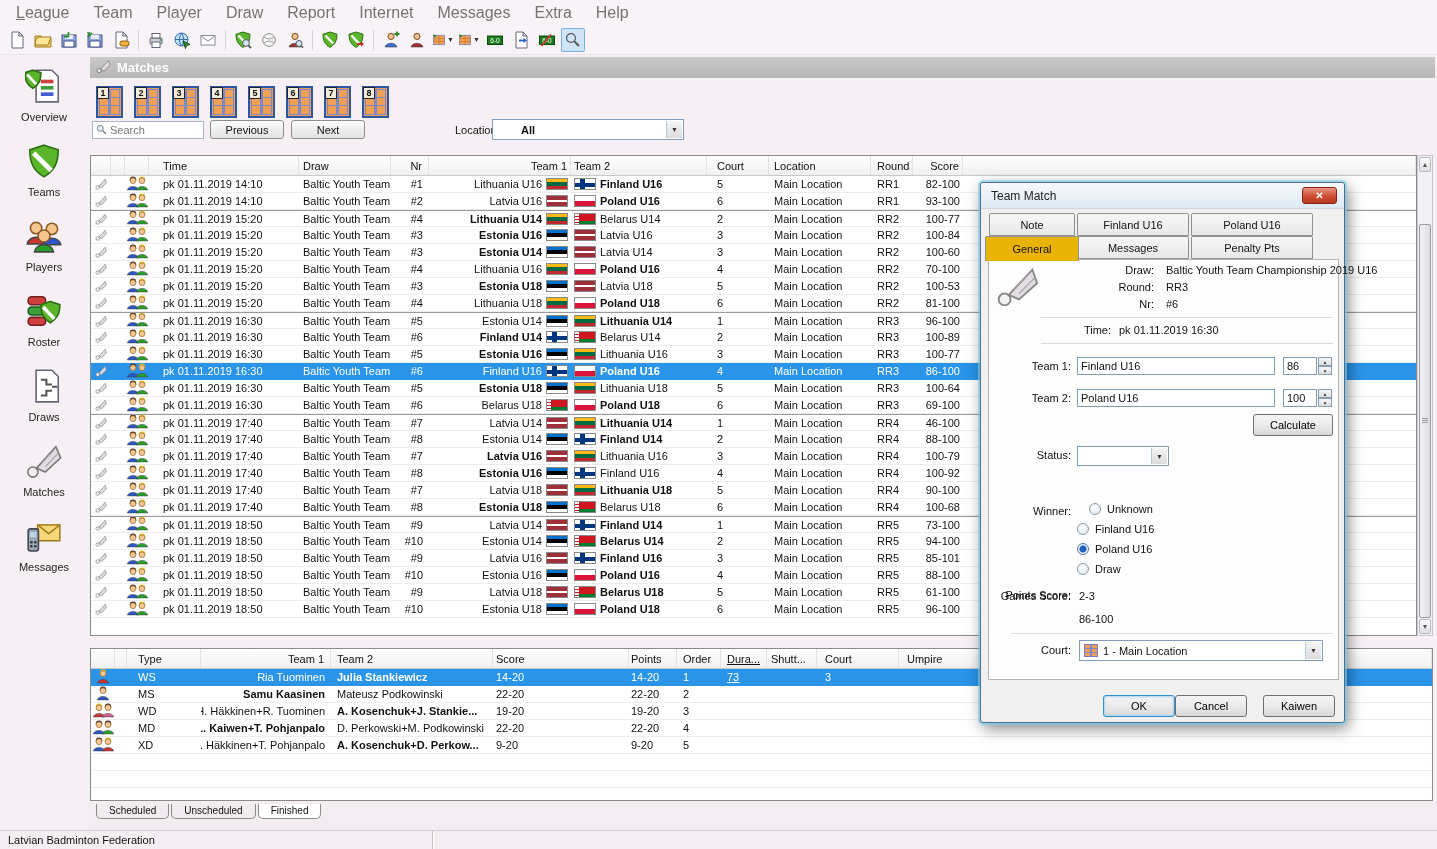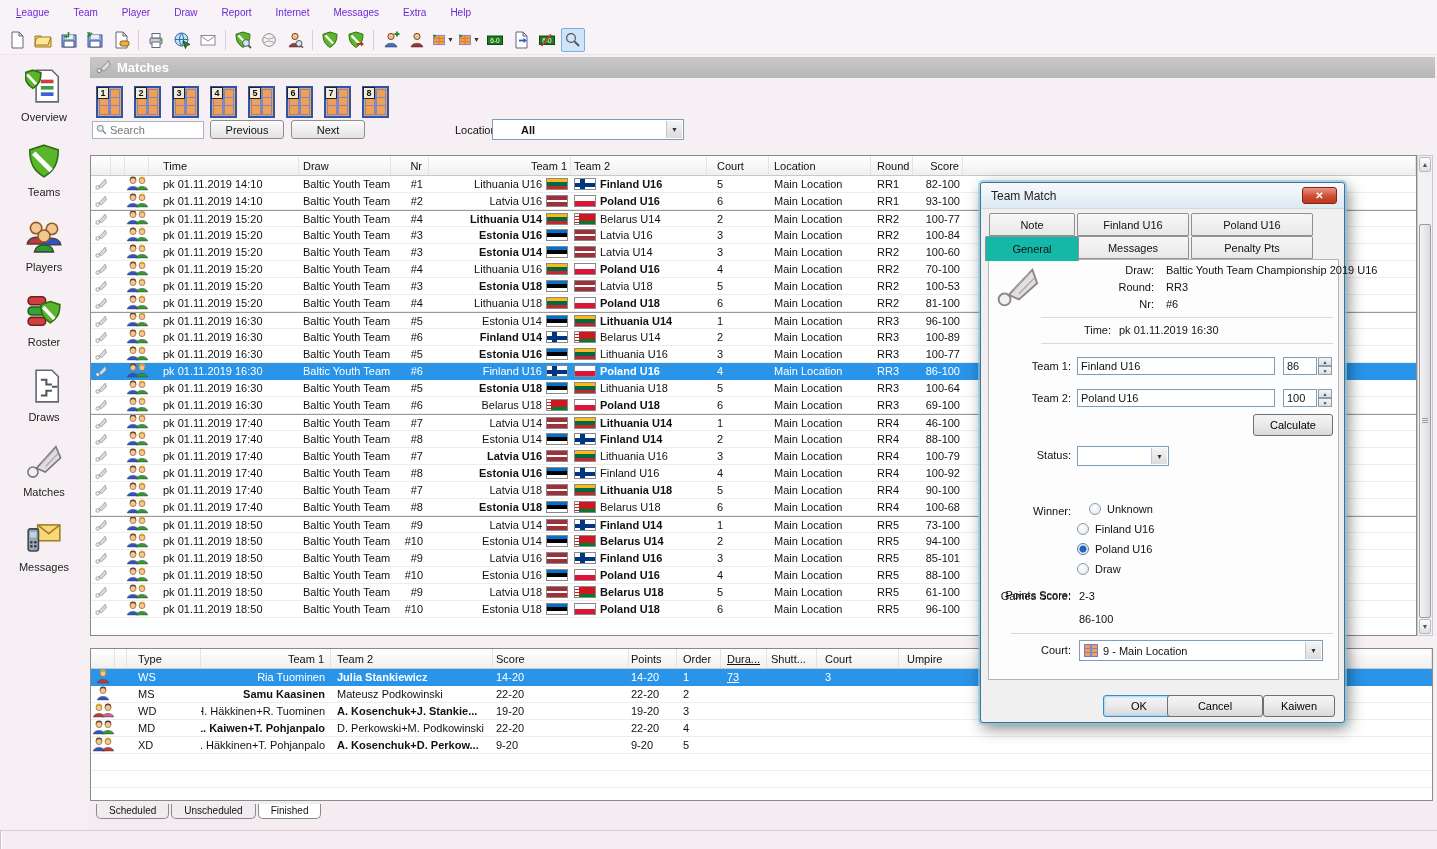--- a/index.html
+++ b/index.html
@@ -2,21 +2,21 @@
 <html><head>
 <meta charset="utf-8">
 <style>
   * { margin:0; padding:0; box-sizing:border-box; }
   html,body { width:1437px; height:849px; }
   body { font-family:"Liberation Sans",sans-serif; font-size:11px; color:#111; background:#f6f0f4; overflow:hidden; }
   #root { position:relative; width:1437px; height:849px; background:#f6f0f4; }
 
   
   .menubar { position:absolute; left:0; top:0; width:1437px; height:25px; background:#f8f3f7; display:flex; align-items:center; padding-left:4px; }
-  .menu-item { padding:4px 12px; font-size:10px; color:#6d28d9; cursor:default; }
+  .menu-item { padding:4px 12px; font-size:16px; color:#737373; cursor:default; }
   .toolbar { position:absolute; left:0; top:25px; width:1437px; height:30px; background:#f8f3f7; display:flex; align-items:center; padding-left:4px; border-bottom:1px solid #ece4e8; }
   .tb-btn { width:24px; height:24px; display:flex; align-items:center; justify-content:center; margin:0 1px; border:1px solid transparent; border-radius:2px; }
   .tb-btn svg { width:18px; height:18px; }
   .tb-btn.active { background:#cfe4f8; border:1px solid #7ab0e0; }
   .tb-sep { width:1px; height:20px; background:#d9cfd6; margin:0 4px; }
   .tb-caret { font-size:7px; color:#333; margin-left:1px; }
 
   
   .sidebar { position:absolute; left:0; top:55px; width:88px; height:794px; background:#f6f0f4; display:flex; flex-direction:column; align-items:center; padding-top:12px; gap:19px; }
   .side-item { display:flex; flex-direction:column; align-items:center; gap:4px; width:84px; }
@@ -109,21 +109,21 @@
   .dlg { position:absolute; left:980px; top:182px; width:365px; height:541px; background:#f0f0f0;
          border:1px solid #4d6d8a; border-radius:3px;
          box-shadow:0 0 0 2px rgba(125,205,235,.65), 3px 5px 16px rgba(0,0,0,.5); z-index:50; }
   .dlg-title { position:absolute; left:0; top:0; right:0; height:26px; background:linear-gradient(180deg,#f7fafd,#dde9f3);
          border-bottom:1px solid #cfd8e2; border-radius:3px 3px 0 0; display:flex; align-items:center; padding-left:10px; font-size:12px; color:#222; }
   .dlg-close { position:absolute; right:7px; top:4px; width:35px; height:17px; border-radius:3px;
          background:linear-gradient(180deg,#e89584,#cf4c32 55%,#b63a20); border:1px solid #8a2015; color:#fff;
          font-size:10px; font-weight:bold; display:flex; align-items:center; justify-content:center; }
   .dtab { position:absolute; height:23px; background:linear-gradient(180deg,#f7f7f7,#e8e8e8); border:1px solid #919191; border-radius:2px 2px 0 0;
          display:flex; align-items:center; justify-content:center; font-size:11px; }
-  .dtab.active { background:#14b8a6; border-bottom:none; z-index:6; }
+  .dtab.active { background:#eab308; border-bottom:none; z-index:6; }
   .dlg-panel { position:absolute; left:7px; top:76px; width:351px; height:421px; background:#fdfdfd; border:1px solid #b5b5b5; }
   .dl { position:absolute; font-size:11px; color:#111; }
   .dl.r { text-align:right; }
   .dsep { position:absolute; height:2px; border-top:1px solid #d9d9d9; border-bottom:1px solid #ffffff; }
   .dinput { position:absolute; height:18px; background:#fff; border:1px solid #7f9db9; font-size:11px; font-family:inherit; padding:0 3px; color:#111; }
   .spin { position:absolute; width:14px; height:18px; display:flex; flex-direction:column; }
   .spin span { flex:1; border:1px solid #8a9db0; background:linear-gradient(180deg,#f6f6f6,#dedede); font-size:5px; color:#446; display:flex; align-items:center; justify-content:center; }
   .dbtn { position:absolute; height:22px; background:linear-gradient(180deg,#f4f4f4,#ebebeb 48%,#d9d9d9); border:1px solid #707070; border-radius:3px; font-size:11px; display:flex; align-items:center; justify-content:center; }
   .dbtn.focus { border:1px solid #2f8fd0; box-shadow:inset 0 0 2px 1px #a8d4f0; }
   .radio { position:absolute; display:flex; align-items:center; gap:6px; font-size:11px; }
@@ -1539,20 +1539,21 @@
       </div>
   </div>
 
   <div class="bottom-strip"></div>
   <div class="bottom-tabs">
       <span class="btab">Scheduled</span>
       <span class="btab">Unscheduled</span>
       <span class="btab active">Finished</span>
     </div>
   <div class="statusbar">
+    <span class="status-left">Latvian Badminton Federation</span>
     <span class="status-sep"></span>
   </div>
 
   <div class="dlg">
     <div class="dlg-title">Team Match</div>
     <div class="dlg-close">✕</div>
     <div>
         <div class="dtab" style="left:8px;top:30px;width:86px">Note</div>
         <div class="dtab" style="left:96px;top:30px;width:112px">Finland U16</div>
         <div class="dtab" style="left:210px;top:30px;width:122px">Poland U16</div>
@@ -1626,22 +1627,22 @@
 
     <span class="dl r" style="left:0px;top:407px;width:90px">Games Score:</span>
     <span class="dl" style="left:98px;top:407px">2-3</span>
     <span class="dl r" style="left:0px;top:406px;width:90px">Points Score:</span>
     <span class="dl" style="left:98px;top:430px">86-100</span>
     <div class="dsep" style="left:30px;top:450px;width:322px"></div>
 
     <span class="dl r" style="left:20px;top:461px;width:70px">Court:</span>
     <div class="combo" style="left:98px;top:457px;width:244px;height:21px">
       <span class="mini-grid"></span>
-      <span>9 - Main Location</span>
+      <span>1 - Main Location</span>
       <span class="arrow-btn">▼</span>
     </div>
 
     <button class="dbtn focus" style="left:122px;top:512px;width:72px">OK</button>
-    <button class="dbtn" style="left:186px;top:512px;width:96px">Cancel</button>
+    <button class="dbtn" style="left:194px;top:512px;width:72px">Cancel</button>
     <button class="dbtn" style="left:282px;top:512px;width:72px">Kaiwen</button>
   </div>
 
 </div>
 
 </body></html>

